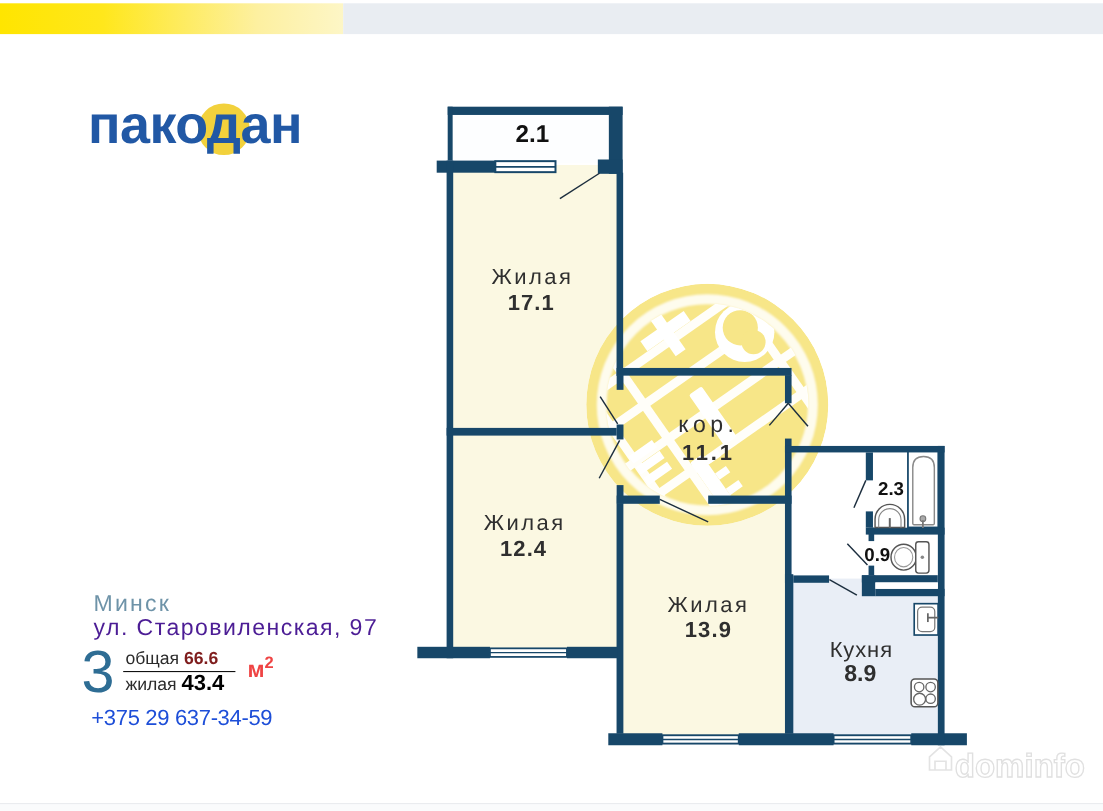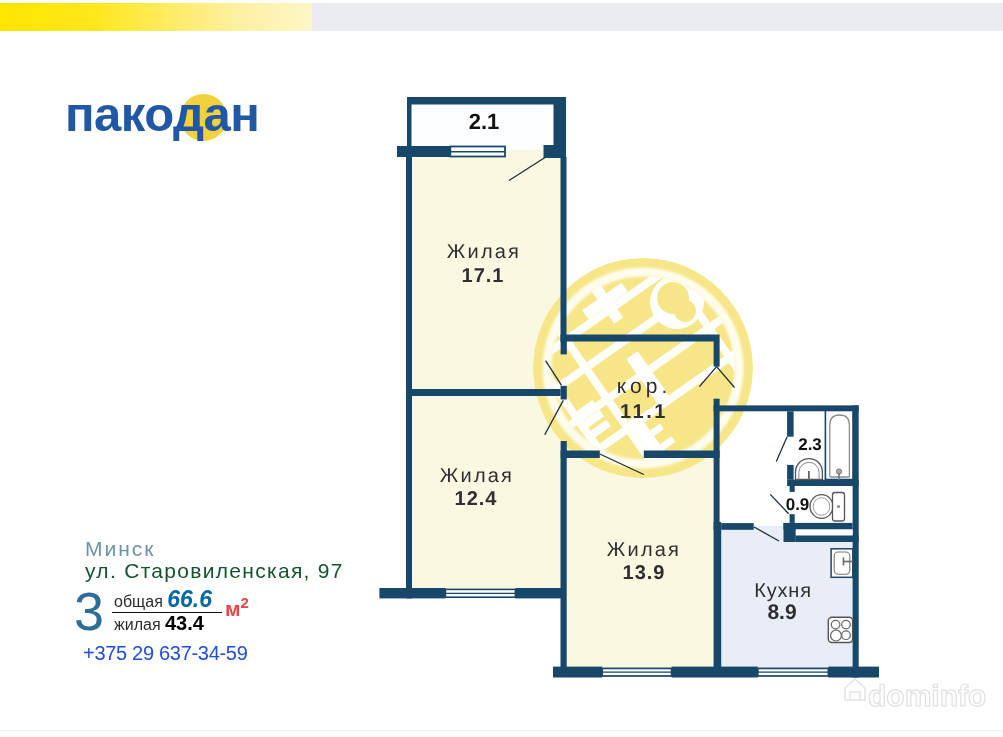--- a/index.html
+++ b/index.html
@@ -11,30 +11,30 @@
 </style>
 </head>
 <body>
 
 <div class="abs" style="left:0;top:3px;width:312px;height:28px;background:linear-gradient(90deg,#ffe500 0%,#ffe71c 30%,#fdf0a0 75%,#fdf6c6 100%);"></div>
 
 <div class="abs" style="left:312px;top:3px;width:691px;height:28px;background:#e9edf2;"></div>
 
 <div class="abs" style="left:180px;top:94px;width:47px;height:47px;border-radius:50%;background:#f2d13c;"></div>
 
-<div class="abs" id="logotext" style="left:65px;top:86px;font-size:49px;font-weight:bold;color:#2158a5;letter-spacing:-0.5px;text-align:right;">пакодан</div>
+<div class="abs" id="logotext" style="left:80px;top:86px;font-size:49px;font-weight:bold;color:#2158a5;letter-spacing:-0.5px;text-align:right;">пакодан</div>
 
 <div class="abs" id="city" style="left:85px;top:537px;font-size:21px;color:#6e93a8;letter-spacing:2px;">Минск</div>
 
-<div class="abs" id="street" style="left:85px;top:559px;font-size:21px;color:#14532d;letter-spacing:1.3px;">ул. Старовиленская, 97</div>
+<div class="abs" id="street" style="left:85px;top:559px;font-size:21px;color:#4c1d95;letter-spacing:1.3px;">ул. Старовиленская, 97</div>
 
 <div class="abs" id="big3" style="left:74px;top:580px;font-size:54px;color:#2e6d94;">3</div>
 
 <div class="abs" id="areas" style="left:112px;top:591px;">
-  <div style="font-size:16px;line-height:17px;color:#2b2b2b;padding:0 10px 2px 2px;border-bottom:1.6px solid #111;">общая <b style="color:#0369a1;font-size:23px;font-style:italic;">66.6</b></div>
+  <div style="font-size:16px;line-height:17px;color:#2b2b2b;padding:0 10px 2px 2px;border-bottom:1.6px solid #111;">общая <b style="color:#7f1d1d;font-size:16px;">66.6</b></div>
   <div style="font-size:16px;line-height:17px;color:#2b2b2b;padding:2px 10px 0 2px;">жилая <b style="color:#000;font-size:20px;">43.4</b></div>
 </div>
 
 <div class="abs" id="m2" style="left:225px;top:594px;font-size:21px;font-weight:bold;color:#ef4444;">м<sup style="font-size:15px;">2</sup></div>
 
 <div class="abs" id="phone" style="left:83px;top:642px;font-size:20px;color:#1d4ed8;letter-spacing:-0.3px;">+375 29 637-34-59</div>
 
 <svg class="abs" style="left:0;top:0;" width="1003" height="737" viewBox="0 0 1003 737">
   <defs>
     <clipPath id="wmclip">

